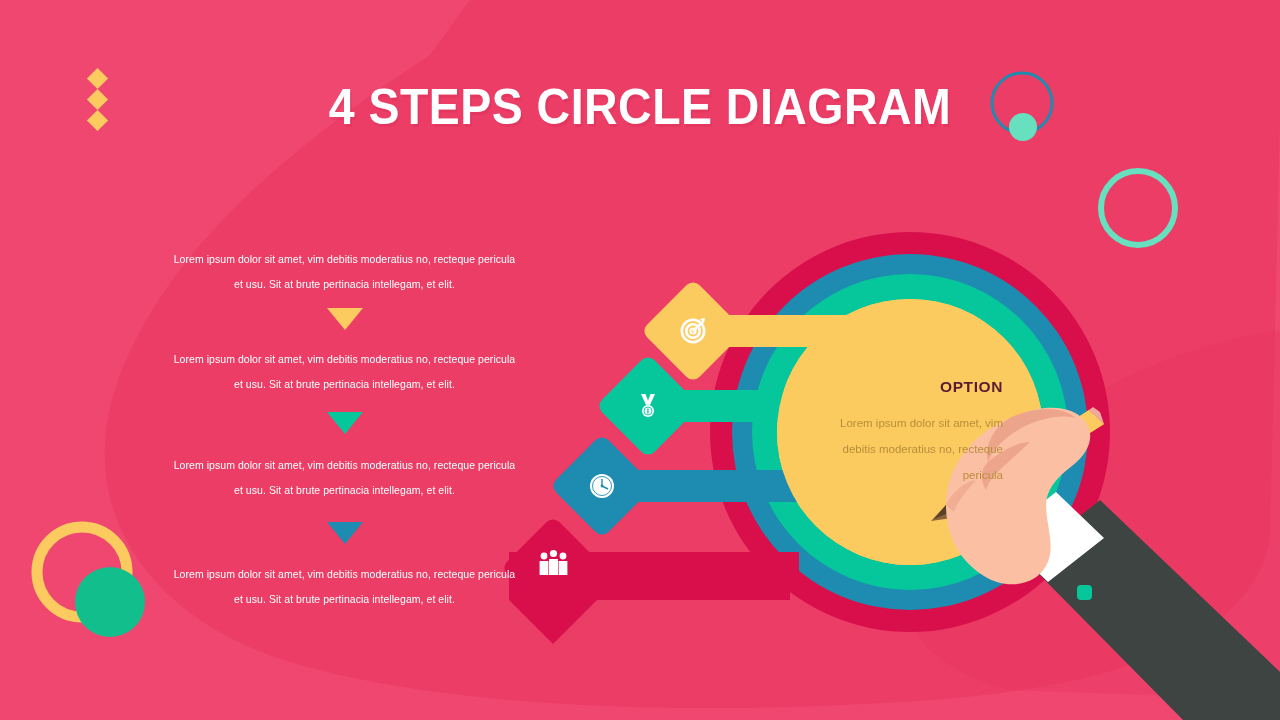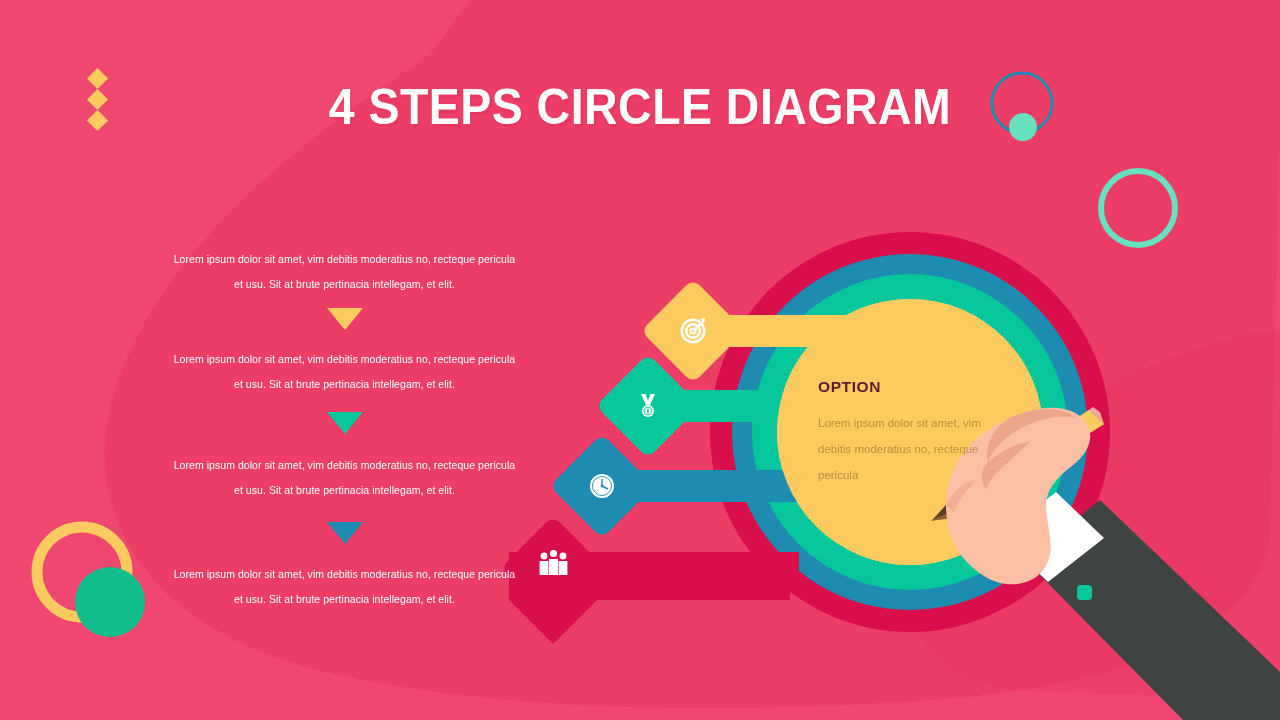--- a/index.html
+++ b/index.html
@@ -57,21 +57,21 @@
   #step-text-1 { top: 347px; }
   #step-text-2 { top: 453px; }
   #step-text-3 { top: 562px; }
 
   
   #option-block {
     position: absolute;
     left: 818px;
     top: 378px;
     width: 185px;
-    text-align: left;
+    text-align: right;
     z-index: 6;
   }
   #option-title {
     color: #5A1B33;
     font-size: 15.5px;
     font-weight: bold;
     letter-spacing: 0.6px;
     margin: 0 0 14px 0;
   }
   #option-body {

